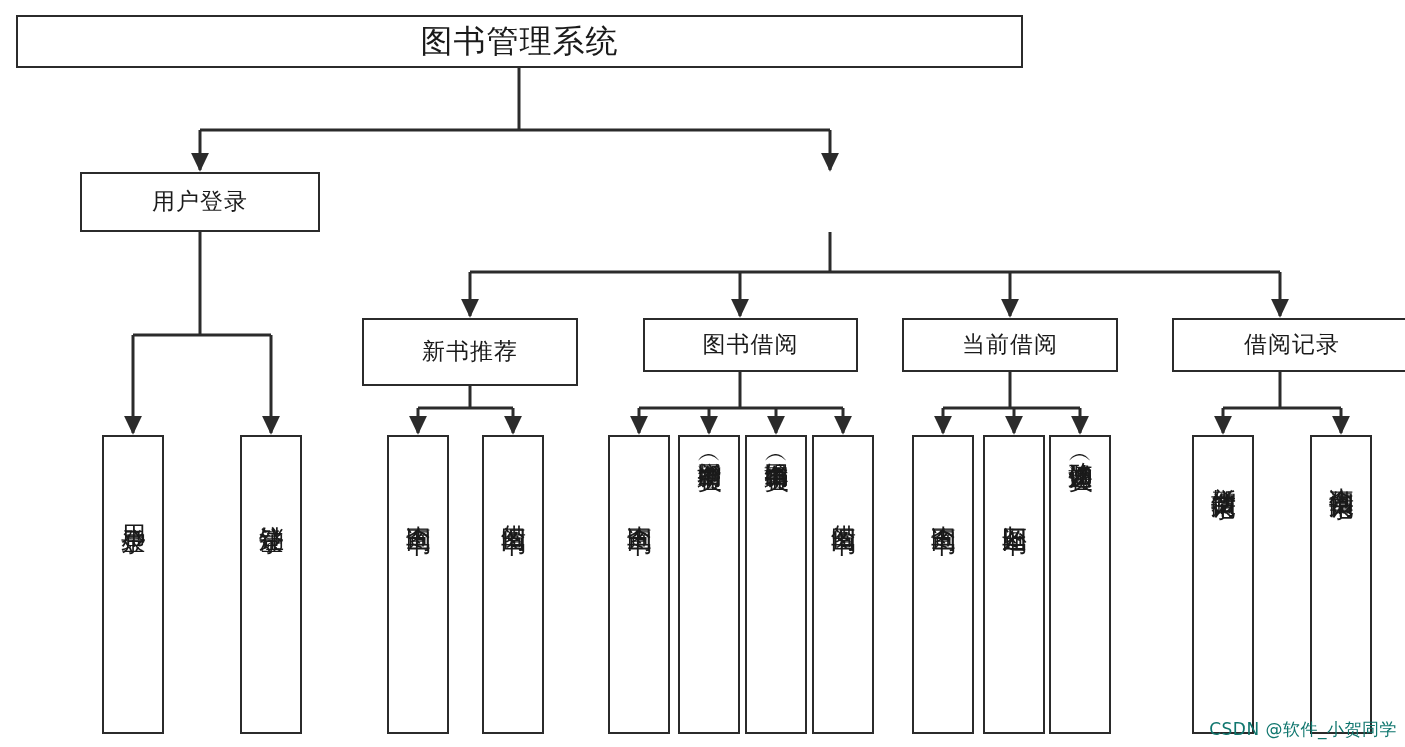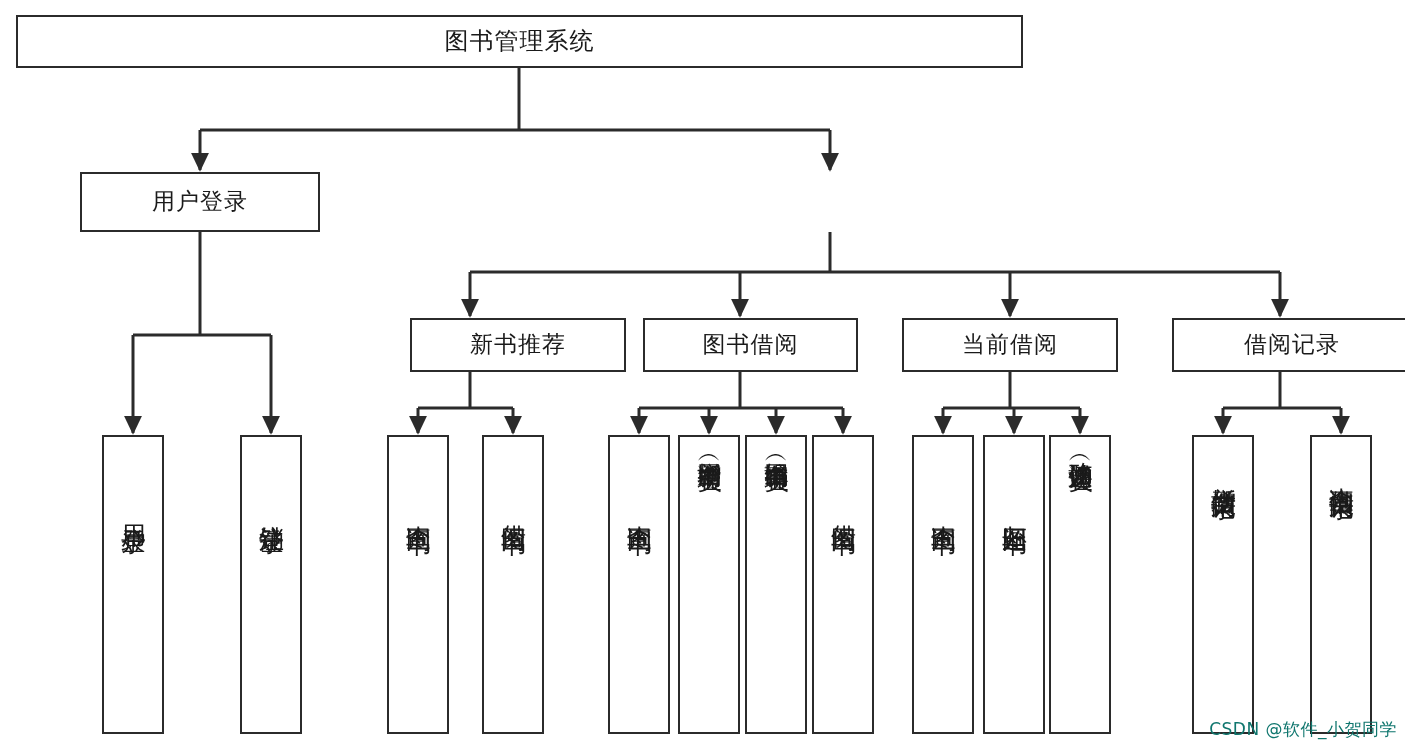--- a/index.html
+++ b/index.html
@@ -35,21 +35,21 @@
     align-items: center;
     justify-content: center;
     color: #1a1a1a;
   }
   .node.horizontal {
     font-size: 23px;
     letter-spacing: 1px;
     line-height: 1.1;
   }
   .node.root {
-    font-size: 24px;
+    font-size: 32px;
   }
   .node.vertical {
     align-items: flex-start;
     justify-content: center;
     padding-top: 6px;
   }
   .vtext {
     writing-mode: vertical-rl;
     text-orientation: upright;
     font-size: 25px;
@@ -130,21 +130,21 @@
   </svg>
 
   <div class="node root horizontal" style="left:16px; top:15px; width:1007px; height:53px;">
     <span>图书管理系统</span>
   </div>
 
   <div class="node horizontal" style="left:80px; top:172px; width:240px; height:60px;">
     <span>用户登录</span>
   </div>
 
-  <div class="node horizontal" style="left:362px; top:318px; width:216px; height:54px;margin-left:48px;">
+  <div class="node horizontal" style="left:362px; top:318px; width:216px; height:68px;">
     <span>新书推荐</span>
   </div>
   <div class="node horizontal" style="left:633px; top:318px; width:215px; height:54px;margin-left:10px;">
     <span>图书借阅</span>
   </div>
   <div class="node horizontal" style="left:902px; top:318px; width:216px; height:54px;">
     <span>当前借阅</span>
   </div>
   <div class="node horizontal" style="left:1172px; top:318px; width:240px; height:54px;">
     <span>借阅记录</span>

